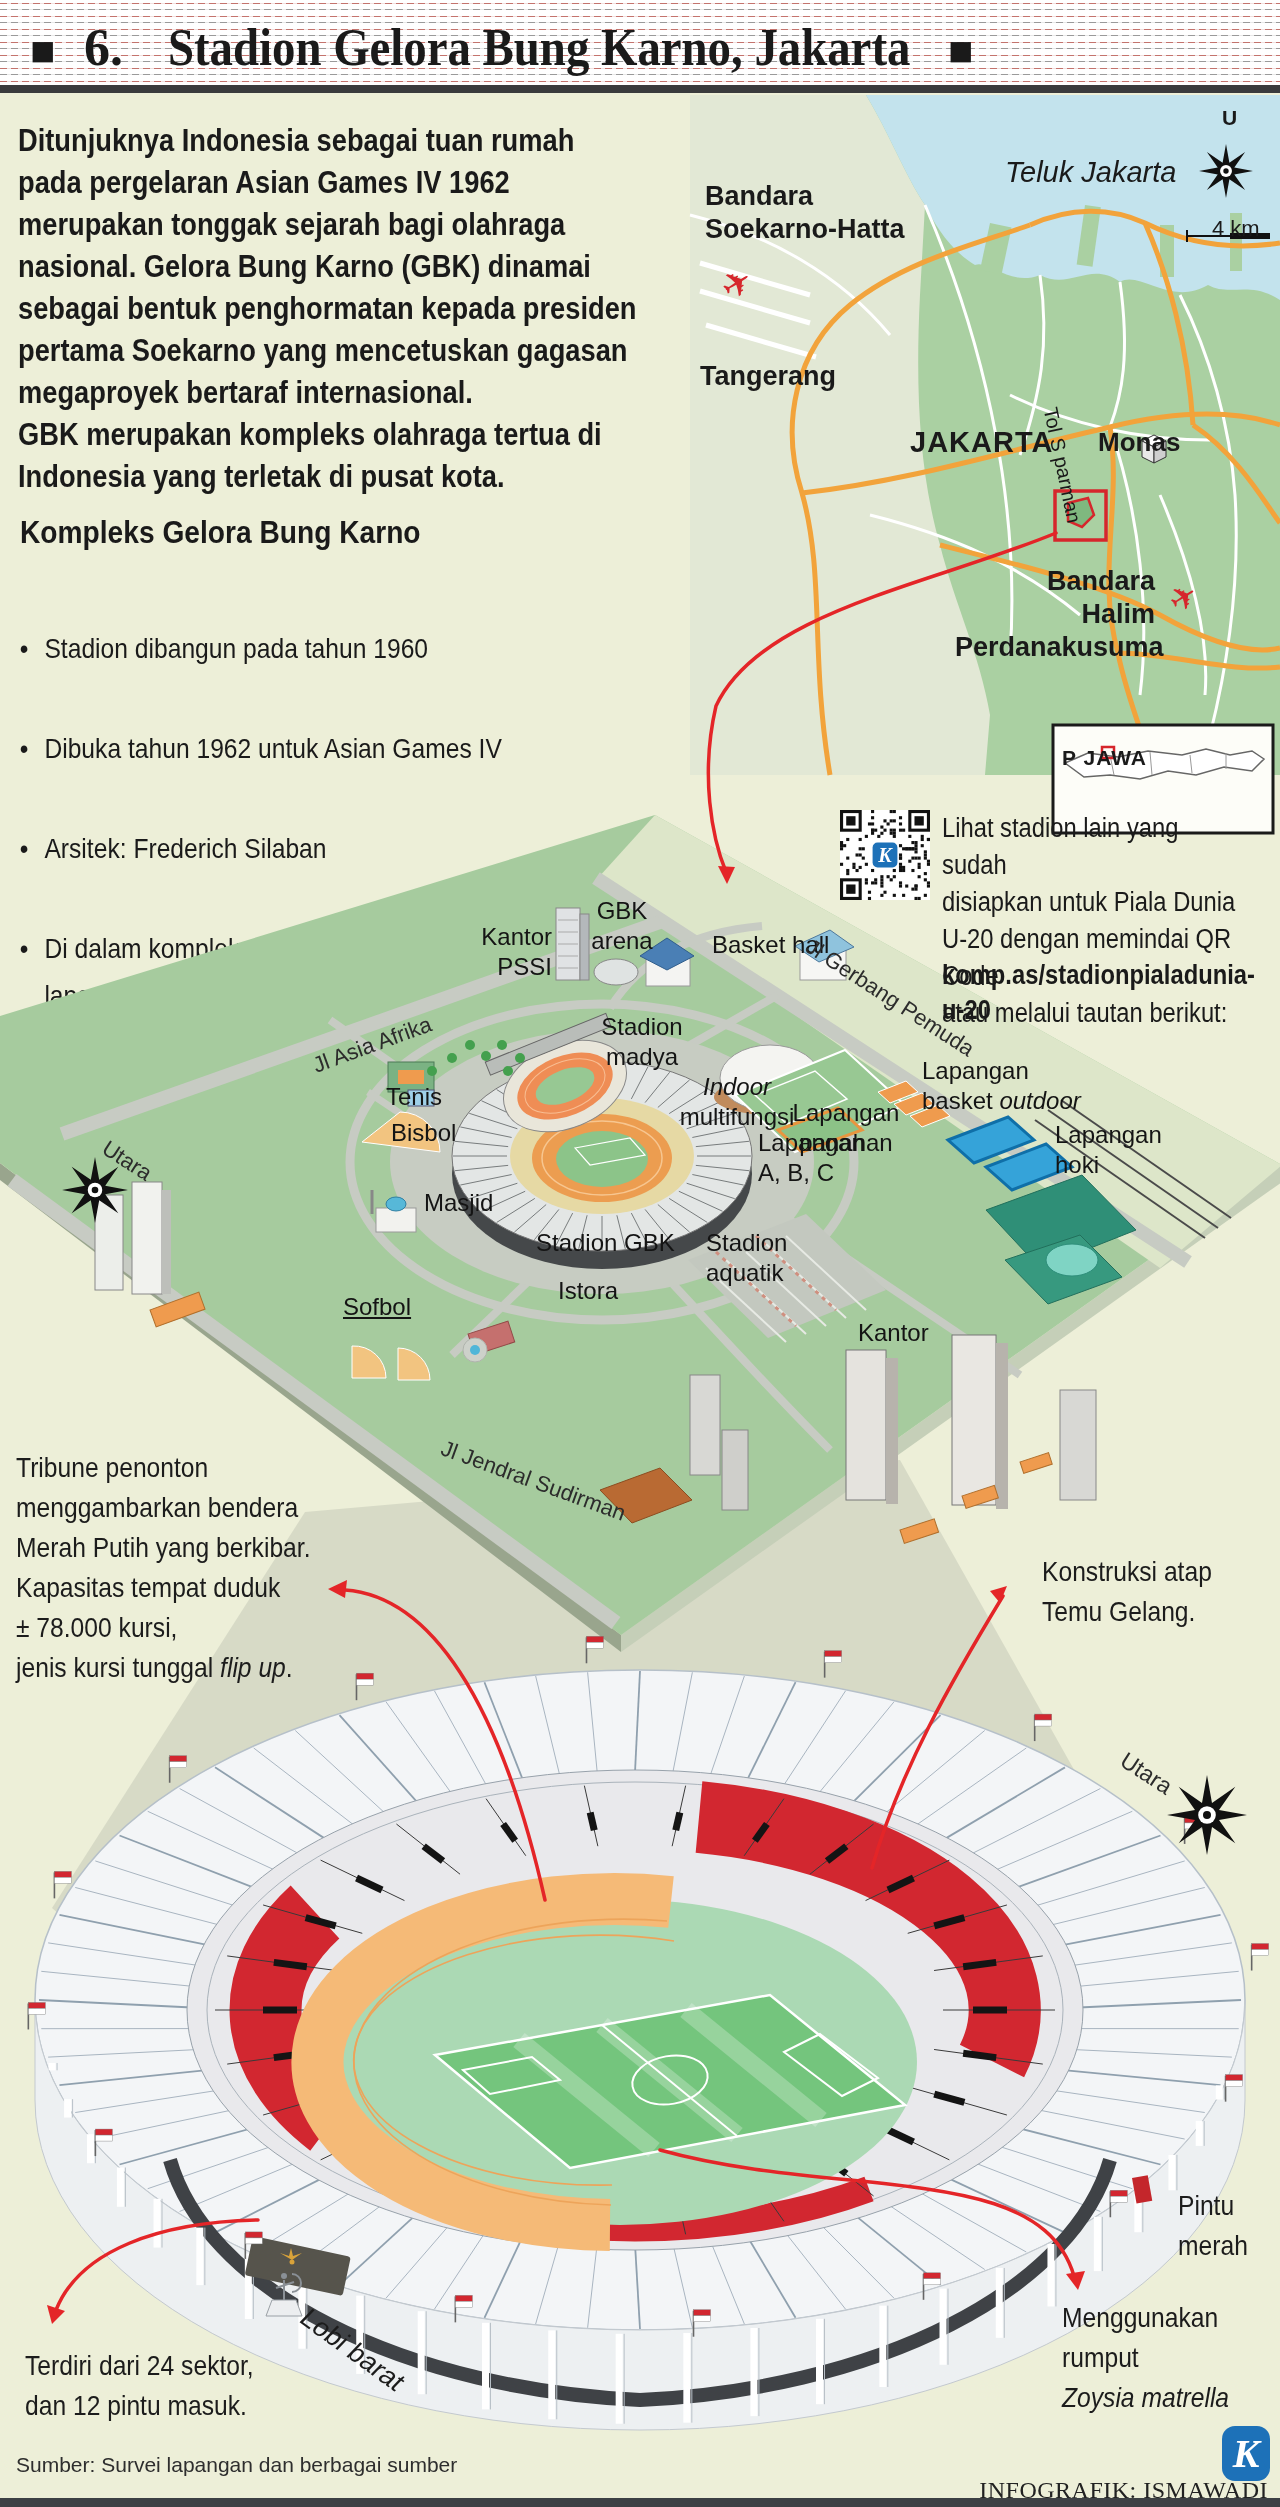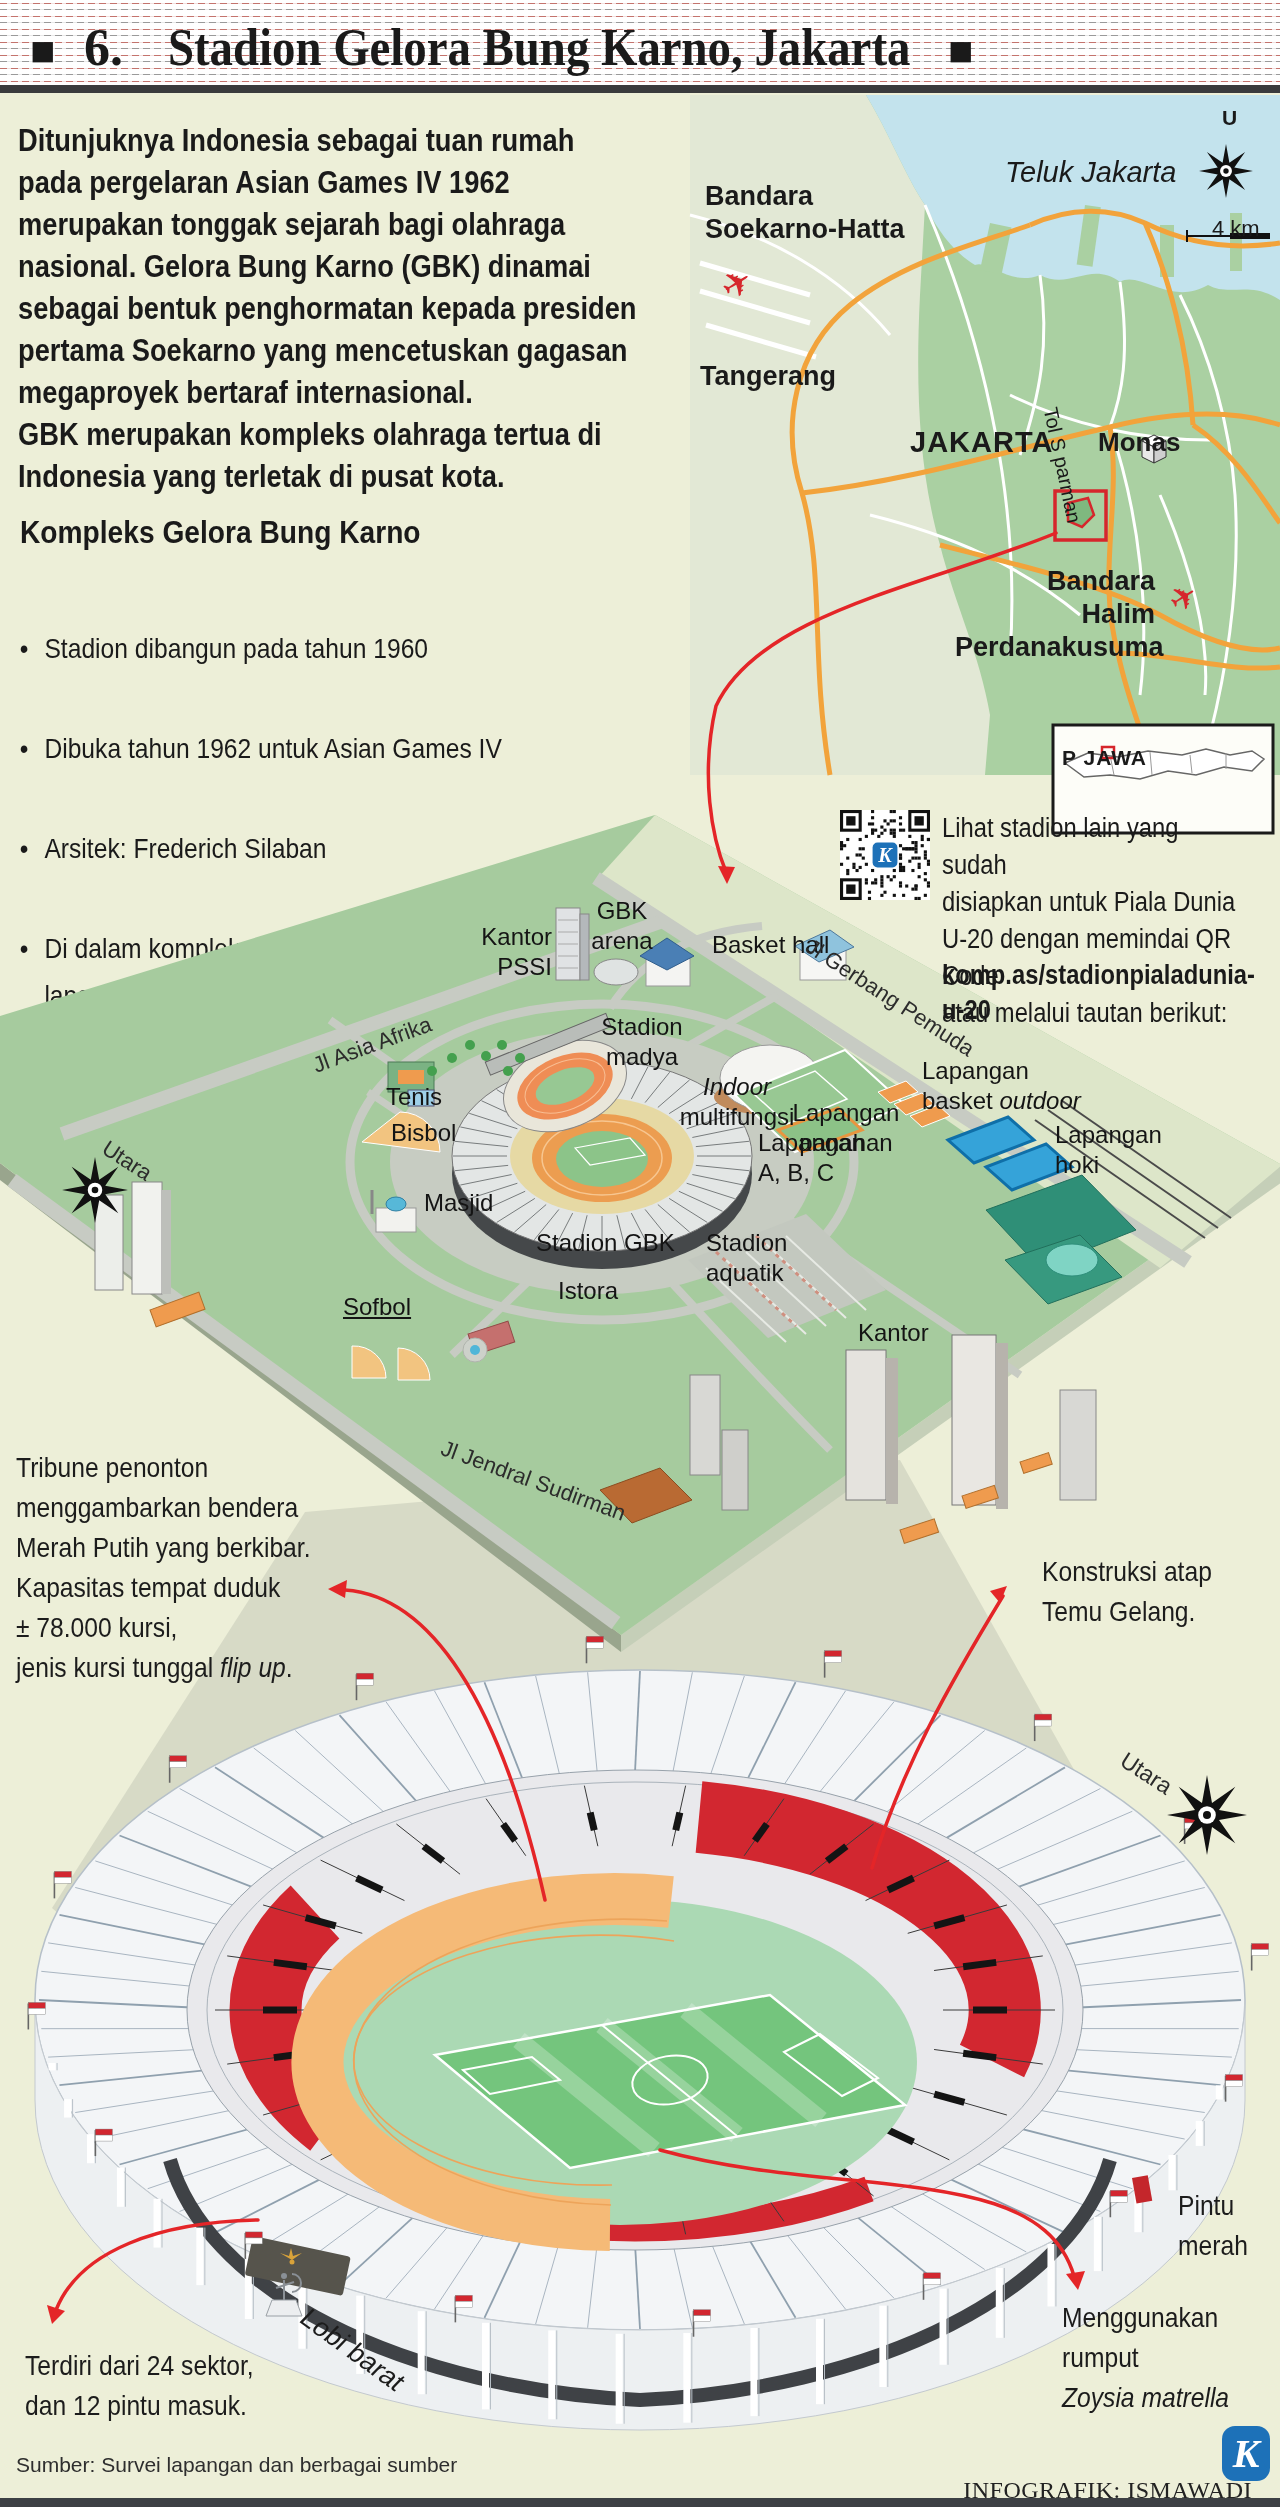--- a/index.html
+++ b/index.html
@@ -30,21 +30,21 @@
   
   #qr-text{left:942px;top:810px;width:345px;font-size:27px;line-height:37px;}
   #qr-link{left:942px;top:958px;font-size:27px;font-weight:bold;}
   
   .iso{position:absolute;font-size:24px;font-weight:500;line-height:30px;white-space:pre-line;color:#141414;}
   .road-lb{position:absolute;font-size:22px;font-weight:500;color:#2c2c2c;white-space:nowrap;}
   
   .ann{position:absolute;font-size:28px;line-height:40px;white-space:pre-line;color:#1c1c1c;}
   
   #src{left:16px;top:2452px;font-size:21px;color:#2e2e2e;}
-  #credit{position:absolute;right:28px;top:2477px;font-family:"Liberation Serif",serif;font-size:24px;color:#222;letter-spacing:.5px;}
+  #credit{position:absolute;right:12px;top:2477px;font-family:"Liberation Serif",serif;font-size:24px;color:#222;letter-spacing:.5px;}
   #klogo{position:absolute;left:1222px;top:2426px;width:48px;height:55px;background:#1d71b8;border-radius:13px;
          display:flex;align-items:center;justify-content:center;}
   #klogo span{font-family:"Liberation Serif",serif;font-style:italic;font-weight:bold;font-size:40px;color:#fff;}
   #botbar{position:absolute;left:0;top:2498px;width:1280px;height:9px;background:#3d4044;}
   svg{position:absolute;overflow:visible;}
 </style>
 </head>
 <body>
 
 <div id="canvas">

